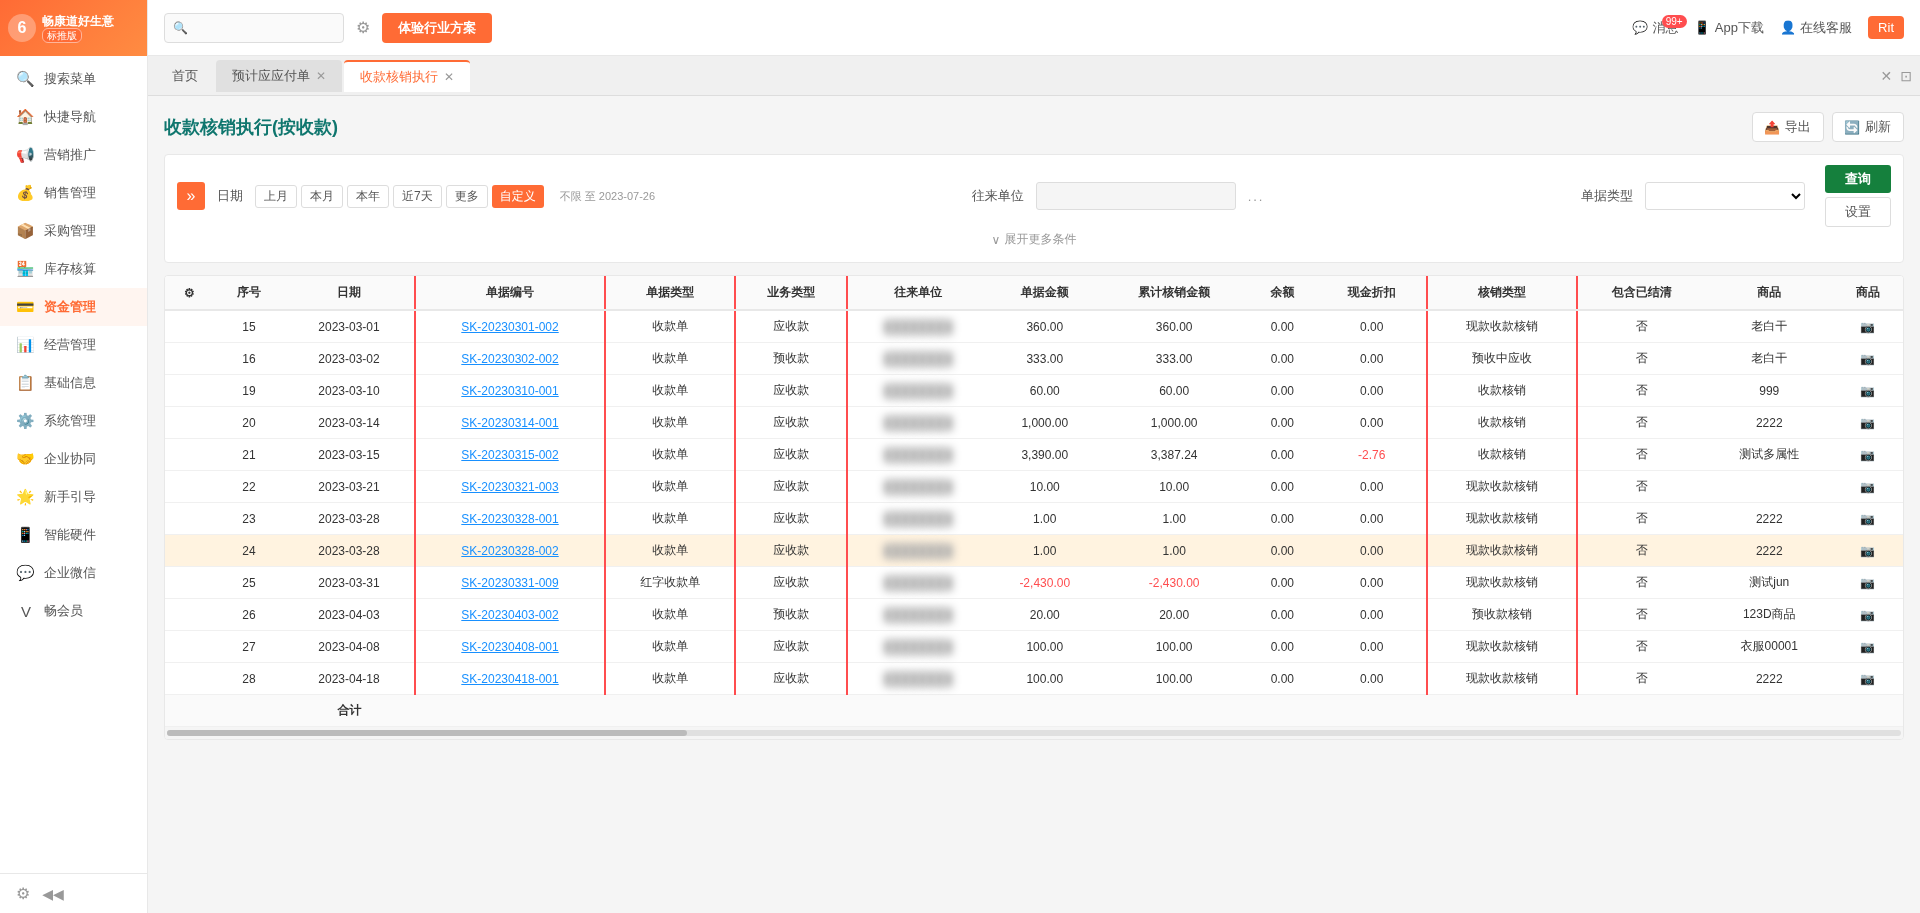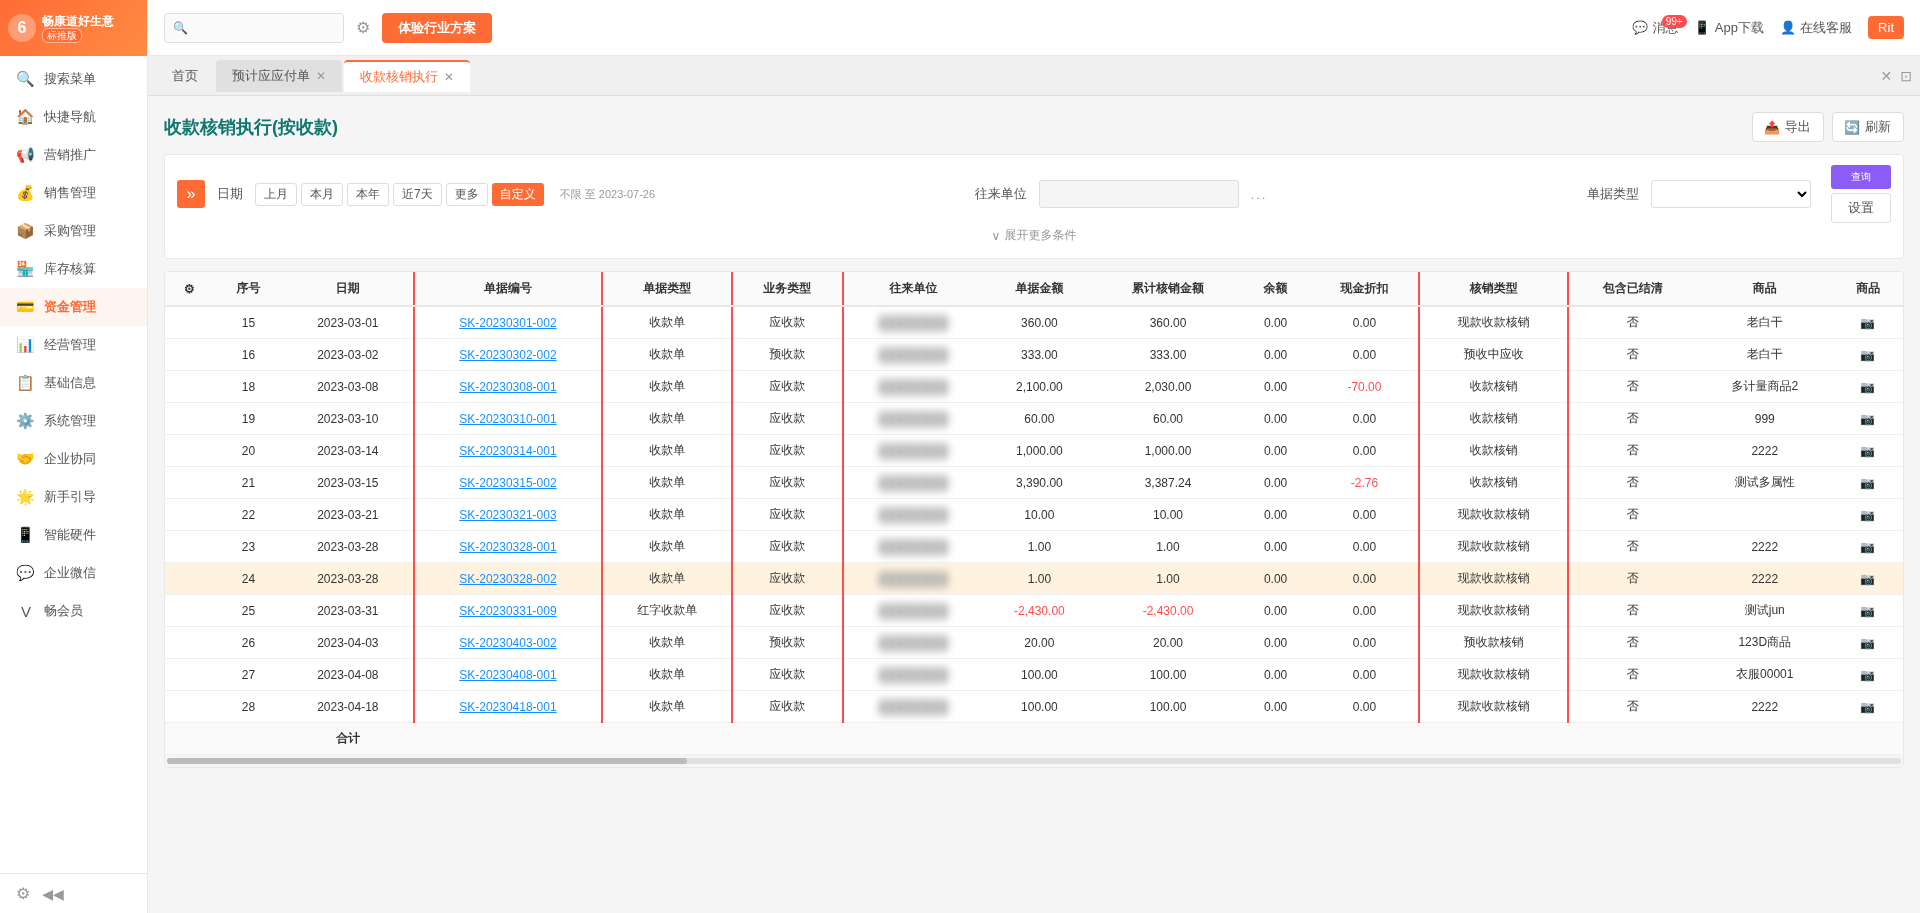--- a/index.html
+++ b/index.html
@@ -122,22 +122,22 @@
     .filter-date-custom {
       background: #ff6b35; color: white; border: none; border-radius: 3px;
       padding: 2px 8px; font-size: 12px; cursor: pointer;
     }
     .filter-dots { color: #999; letter-spacing: 2px; }
     .filter-select {
       flex: 0 0 160px; height: 28px; border: 1px solid #ddd; border-radius: 3px;
       padding: 0 8px; font-size: 12px; background: #fff;
     }
     .filter-query-btn {
-      background: #8b5cf6; color: white; border: none; border-radius: 3px;
-      padding: 5px 20px; font-size: 10px; cursor: pointer; font-weight: normal;
+      background: #15803d; color: white; border: none; border-radius: 3px;
+      padding: 5px 20px; font-size: 13px; cursor: pointer; font-weight: bold;
     }
     .filter-setting-btn {
       background: #fff; color: #555; border: 1px solid #ddd; border-radius: 3px;
       padding: 5px 16px; font-size: 13px; cursor: pointer;
     }
     .filter-expand {
       display: flex; align-items: center; justify-content: center;
       padding: 4px 0; color: #999; font-size: 12px; cursor: pointer;
       gap: 4px;
     }
@@ -404,37 +404,20 @@
               <td>333.00</td>
               <td>0.00</td>
               <td>0.00</td>
               <td style="border-left: 2px solid rgb(255, 77, 79); border-right: 2px solid rgb(255, 77, 79); margin-top: 15px;">预收中应收</td>
               <td>否</td>
               <td>老白干</td>
               <td>📷</td>
             </tr>
             <tr>
               <td></td>
-              <td>18</td>
-              <td>2023-03-08</td>
-              <td style="border-left: 2px solid rgb(255, 77, 79); border-right: 2px solid rgb(255, 77, 79);"><a class="link-text">SK-20230308-001</a></td>
-              <td>收款单</td>
-              <td style="border-left: 2px solid rgb(255, 77, 79); border-right: 2px solid rgb(255, 77, 79);">应收款</td>
-              <td style="color: transparent; text-shadow: rgb(170, 170, 170) 0px 0px 8px;">████████</td>
-              <td>2,100.00</td>
-              <td>2,030.00</td>
-              <td>0.00</td>
-              <td class="negative">-70.00</td>
-              <td style="border-left: 2px solid rgb(255, 77, 79); border-right: 2px solid rgb(255, 77, 79);">收款核销</td>
-              <td>否</td>
-              <td>多计量商品2</td>
-              <td>📷</td>
-            </tr>
-            <tr>
-              <td></td>
               <td>19</td>
               <td>2023-03-10</td>
               <td style="border-left: 2px solid rgb(255, 77, 79); border-right: 2px solid rgb(255, 77, 79);"><a class="link-text">SK-20230310-001</a></td>
               <td>收款单</td>
               <td style="border-left: 2px solid rgb(255, 77, 79); border-right: 2px solid rgb(255, 77, 79);">应收款</td>
               <td style="color: transparent; text-shadow: rgb(170, 170, 170) 0px 0px 8px;">████████</td>
               <td>60.00</td>
               <td>60.00</td>
               <td>0.00</td>
               <td>0.00</td>

